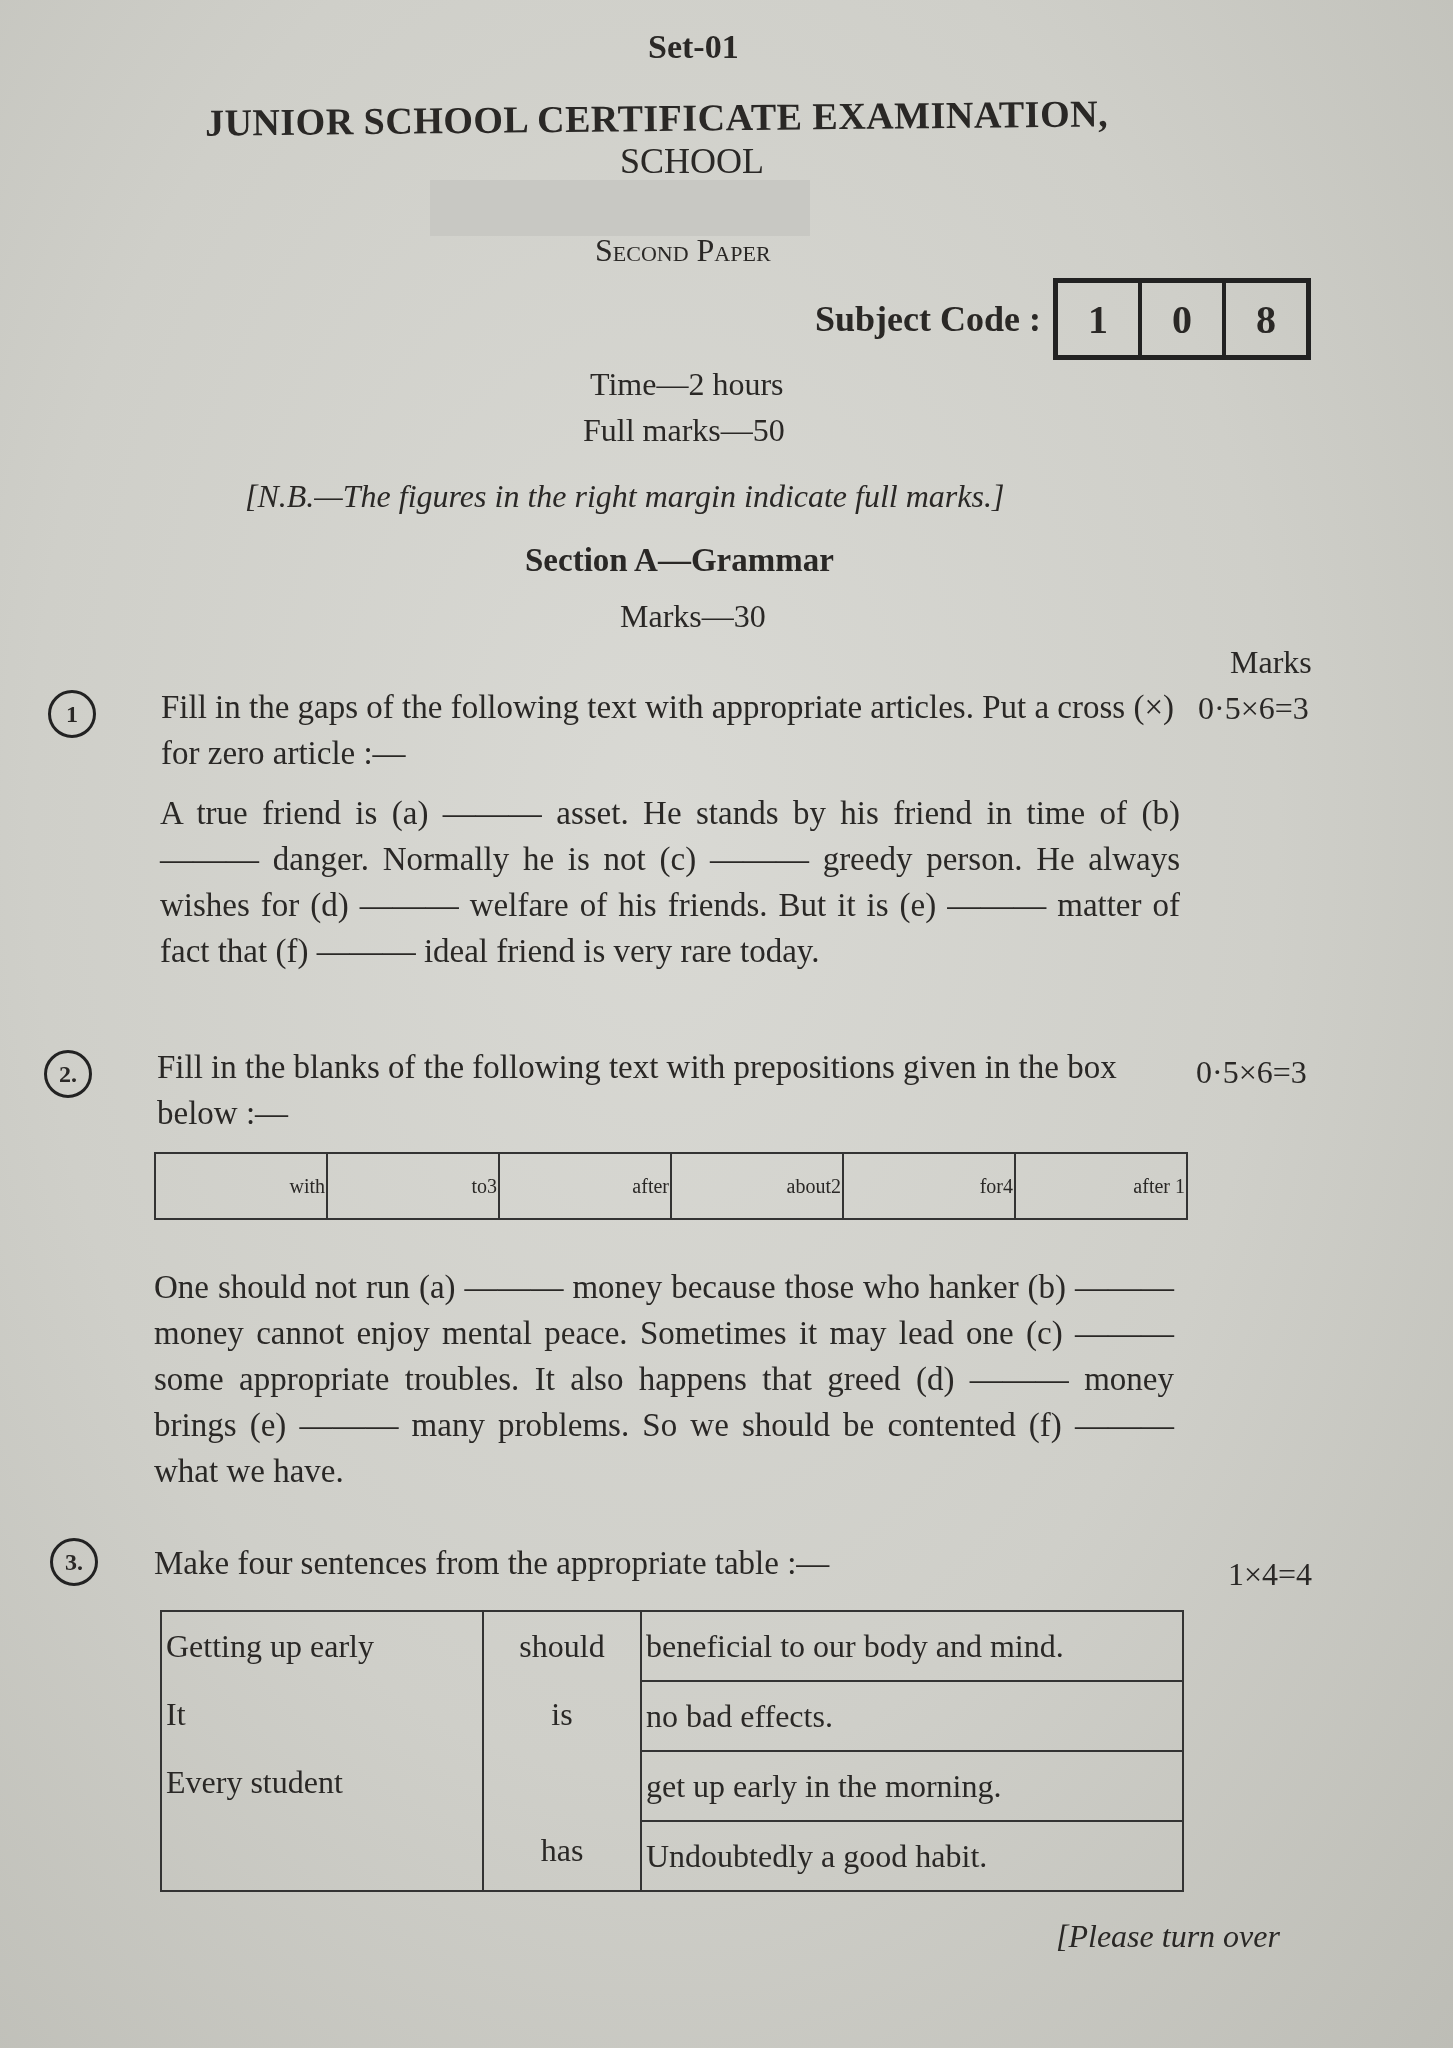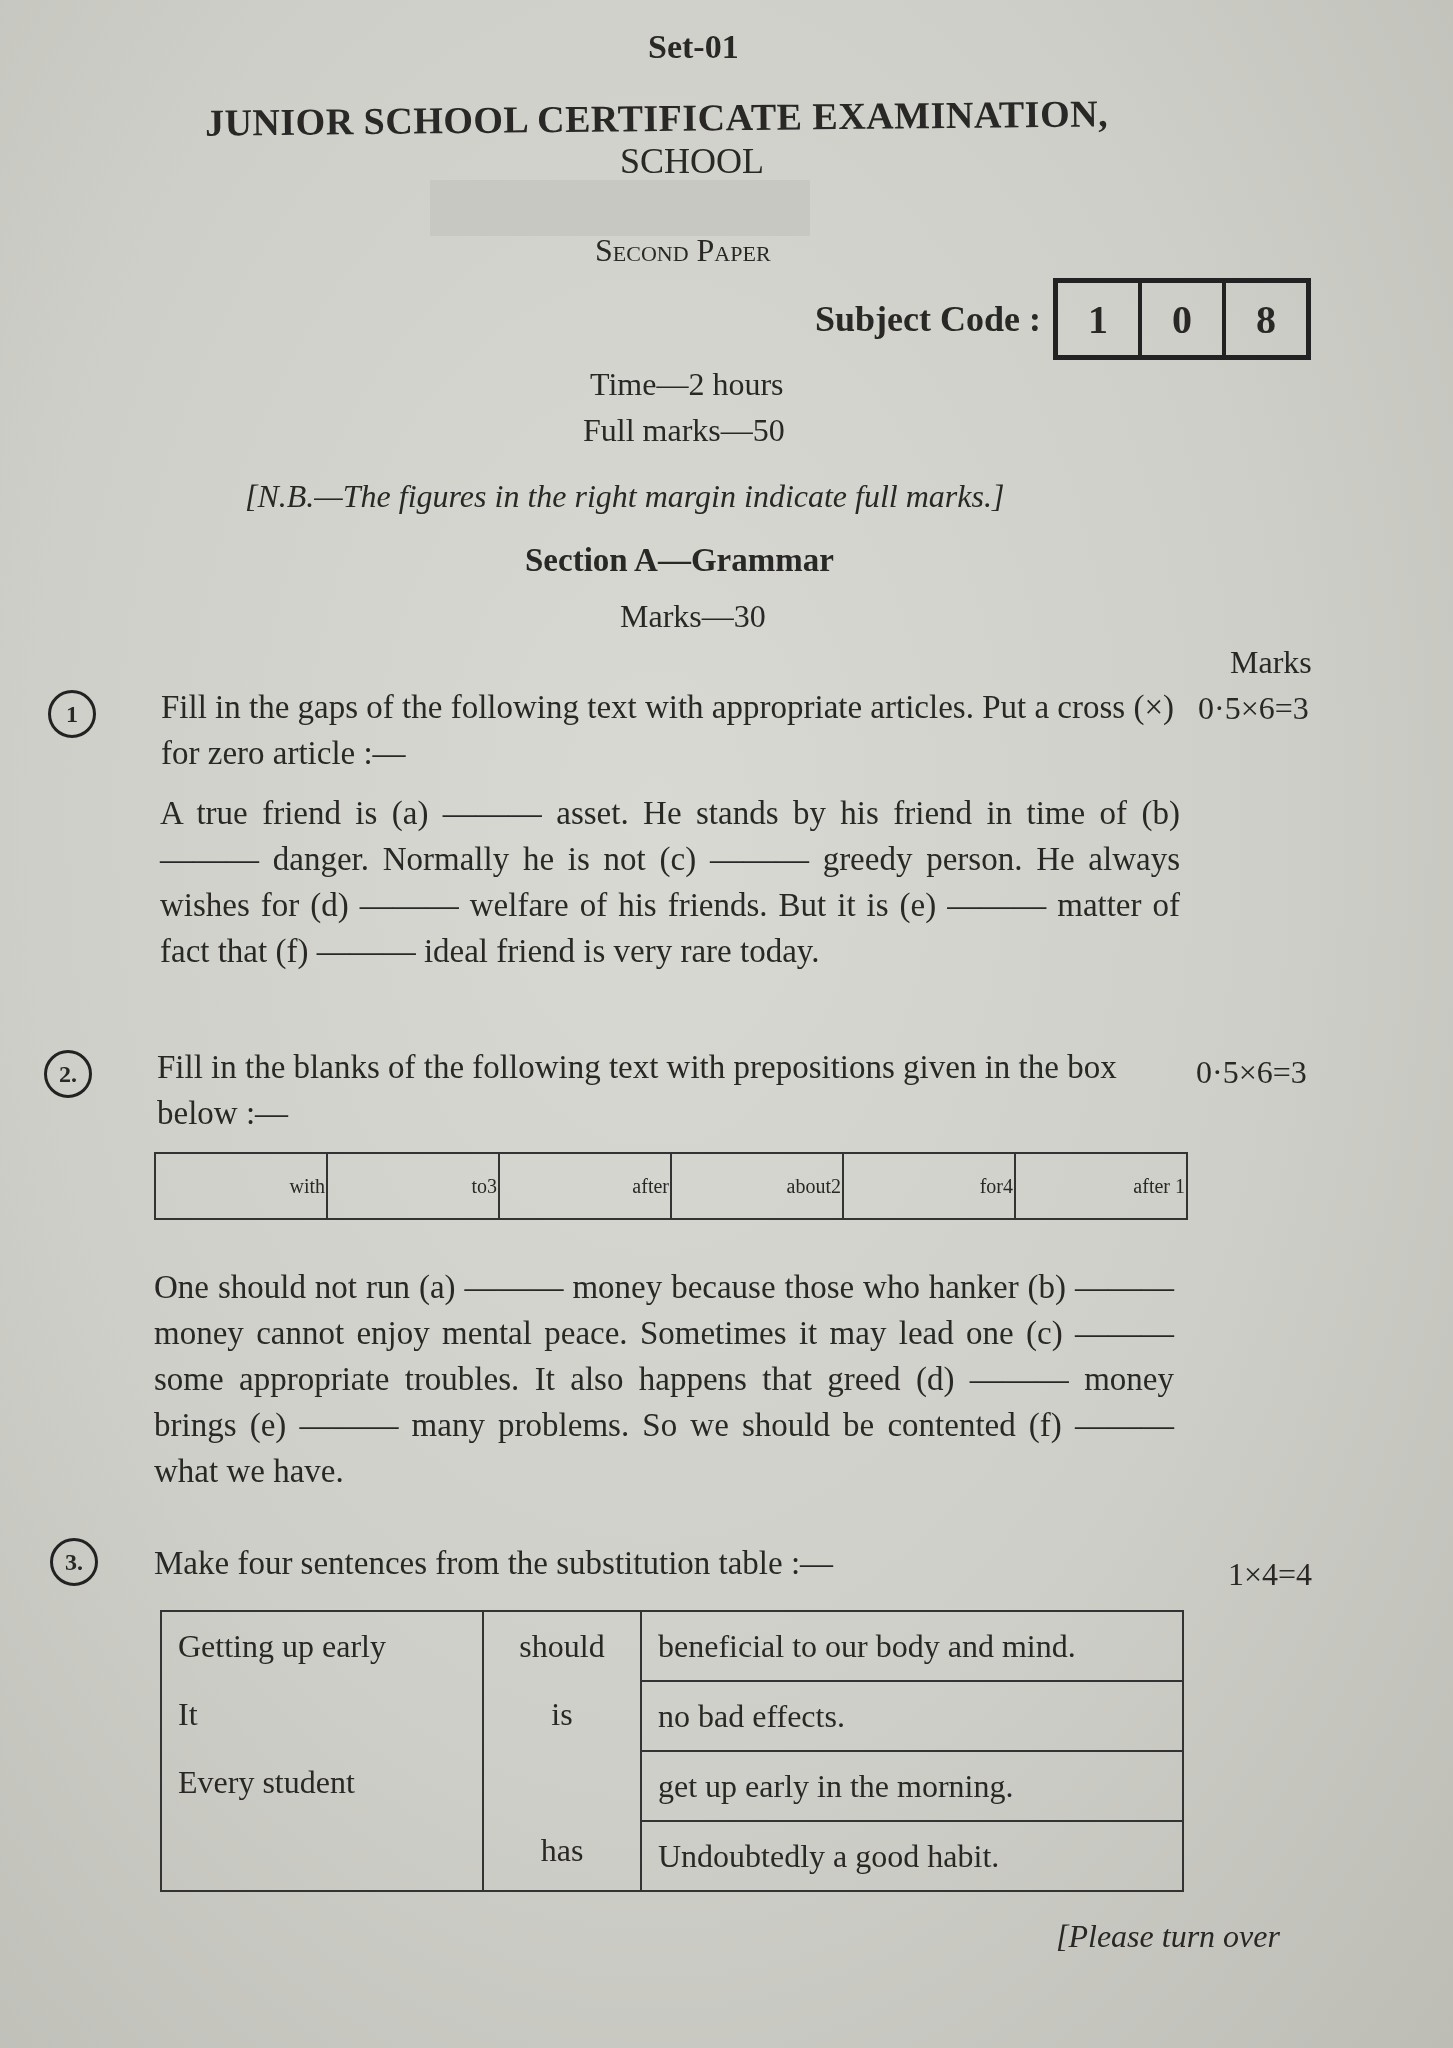--- a/index.html
+++ b/index.html
@@ -41,21 +41,21 @@
   .prep-table td { border:2px solid #333; width:168px; height:62px; text-align:right; font-size:20px; }
   .p2 { top:1264px; left:154px; width:1020px; }
   .q3num { top:1538px; left:50px; }
   .q3text { top:1540px; left:154px; }
   .q3marks { top:1556px; left:1228px; font-size:32px; }
   .sub-table { top:1610px; left:160px; border-collapse:collapse; font-size:32px; }
   .sub-table td { border:2px solid #333; vertical-align:top; padding:0; }
   .col1 { width:320px; }
   .col2 { width:156px; text-align:center; }
   .col3 { width:540px; }
-  .cell-line { height:68px; line-height:68px; padding-left:16px; }
+  .cell-line { height:68px; line-height:68px; padding-left:4px; }
   .col3 .cell-line { border-bottom:2px solid #333; }
   .col3 .cell-line:last-child { border-bottom:none; }
   .turn { top:1918px; left:1056px; font-size:32px; font-style:italic; }
 </style>
 </head>
 <body>
 
 <div class="abs set">Set-01</div>
 <div class="abs title">JUNIOR SCHOOL CERTIFICATE EXAMINATION,</div>
 <div class="abs subject">SCHOOL</div>
@@ -100,21 +100,21 @@
     <td>for4</td>
     <td>after 1</td>
   </tr>
 </tbody>
   </table>
 <div class="abs passage p2">One should not run (a) ——— money because those who hanker (b) ——— money cannot enjoy mental peace. Sometimes it may lead one (c) ——— some appropriate troubles. It also happens that greed (d) ——— money brings (e) ——— many problems. So we should be contented (f) ——— what we have.</div>
 
 <div class="abs qnum q3num">
     <span>3.</span>
   </div>
-<div class="abs q-text q3text">Make four sentences from the substitution table :—</div>
+<div class="abs q-text q3text">Make four sentences from the appropriate table :—</div>
 <div class="abs q3marks">1×4=4</div>
 <table class="abs sub-table">
   <tbody>
       <tr>
     <td class="col1">
       <div class="cell-line">Getting up early</div>
       <div class="cell-line">It</div>
       <div class="cell-line">Every student</div>
       <div class="cell-line"></div>
     </td>

